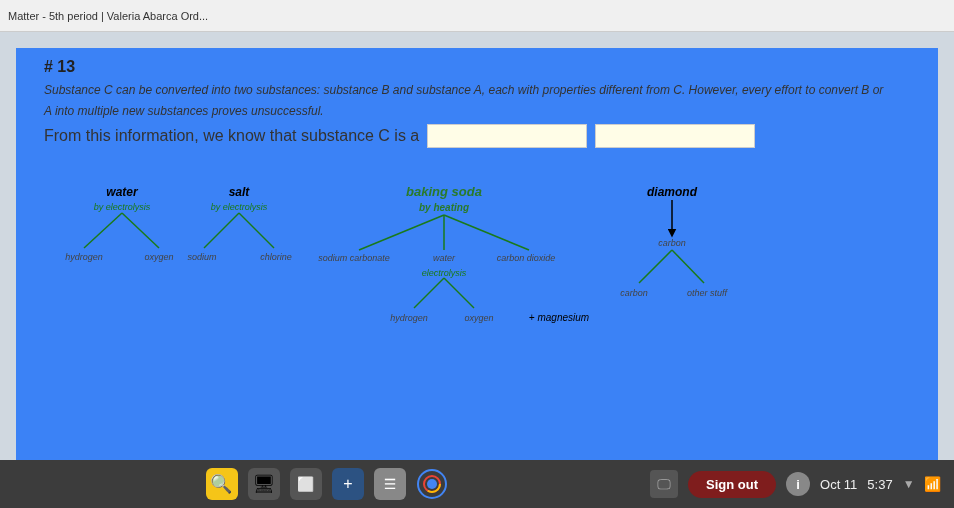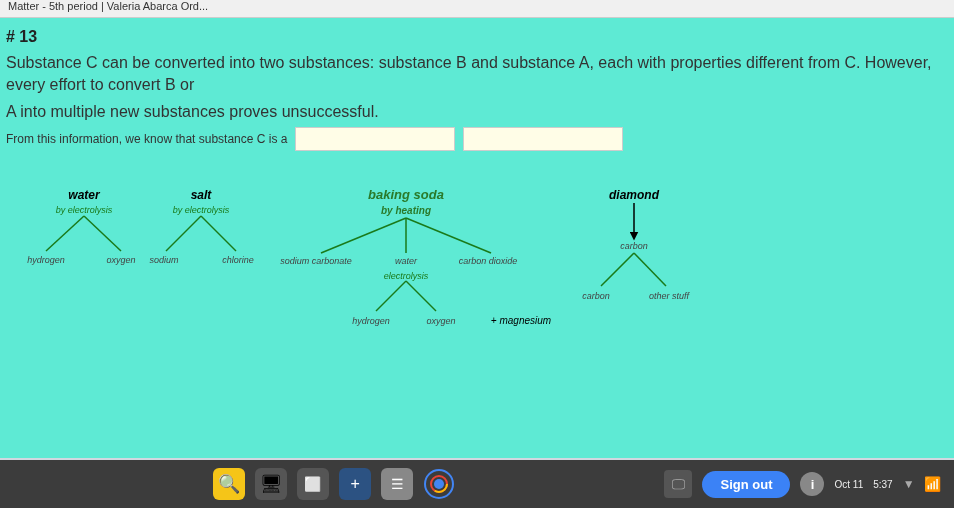--- a/index.html
+++ b/index.html
@@ -8,56 +8,58 @@
       height: 508px;
       background: #d0d8e0;
       font-family: Arial, sans-serif;
       overflow: hidden;
       position: relative;
     }
 
     
     .top-bar {
       background: #f0f0f0;
-      height: 18px;
-      display: flex;
+      height: 32px;
+      display: flex;
+      align-items: center;
       padding: 0 8px;
       font-size: 11px;
       color: #333;
       border-bottom: 1px solid #ccc;
     }
 
     
     .content-area {
-      background: #5eead4;
-      margin: 0;
-      padding: 10px 6px;
+      background: #3b82f6;
+      margin: 16px;
+      padding: 10px 28px;
       min-height: 440px;
       position: relative;
     }
 
     .question-number {
       font-size: 16px;
       font-weight: bold;
       margin-bottom: 6px;
       color: #222;
     }
 
     .question-text {
-      font-size: 16px;
+      font-size: 12px;
       color: #333;
       margin-bottom: 4px;
       line-height: 1.4;
+      font-style: italic;
     }
 
     .fill-row {
       display: flex;
       align-items: center;
       gap: 8px;
-      font-size: 12px;
+      font-size: 16px;
       color: #333;
       margin-top: 4px;
     }
 
     .fill-box {
       background: #fffde7;
       border: 1px solid #ccc;
       width: 160px;
       height: 24px;
       display: inline-block;
@@ -125,21 +127,21 @@
       background: #555;
       border-radius: 4px;
       display: flex;
       align-items: center;
       justify-content: center;
       color: #ccc;
       font-size: 16px;
     }
 
     .sign-out-btn {
-      background: #3b82f6;
+      background: #7f1d1d;
       color: white;
       border: none;
       border-radius: 20px;
       padding: 6px 18px;
       font-size: 13px;
       cursor: pointer;
       font-weight: bold;
     }
 
     .info-icon {
@@ -150,21 +152,21 @@
       display: flex;
       align-items: center;
       justify-content: center;
       color: white;
       font-size: 13px;
       font-weight: bold;
     }
 
     .taskbar-time {
       color: #eee;
-      font-size: 10px;
+      font-size: 13px;
     }
 
     .taskbar-chevron {
       color: #aaa;
       font-size: 12px;
     }
 
     .wifi-icon {
       color: #aaa;
       font-size: 14px;

